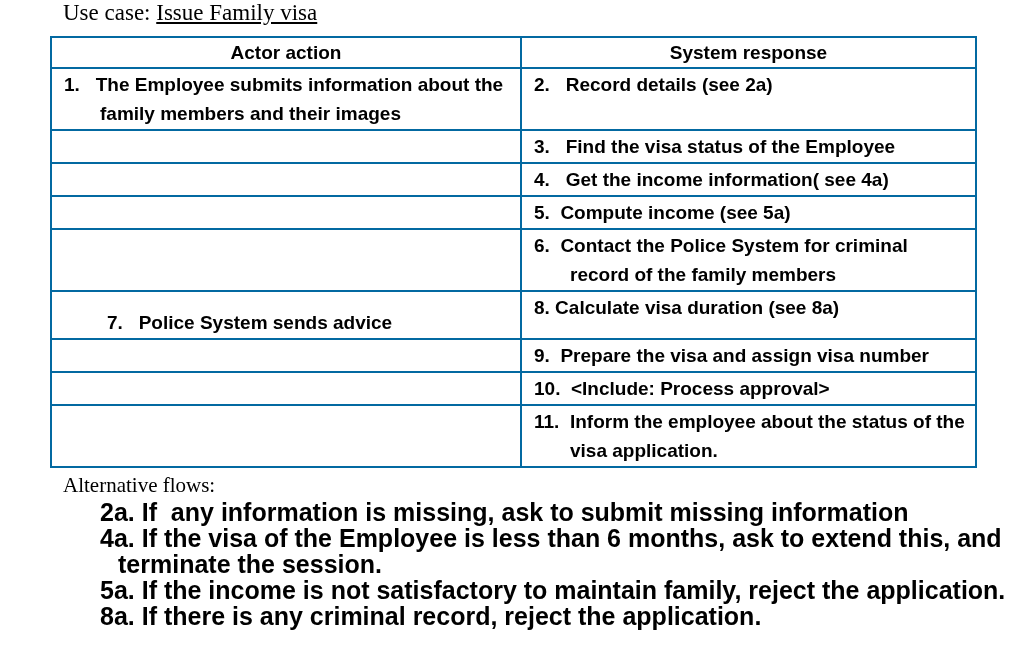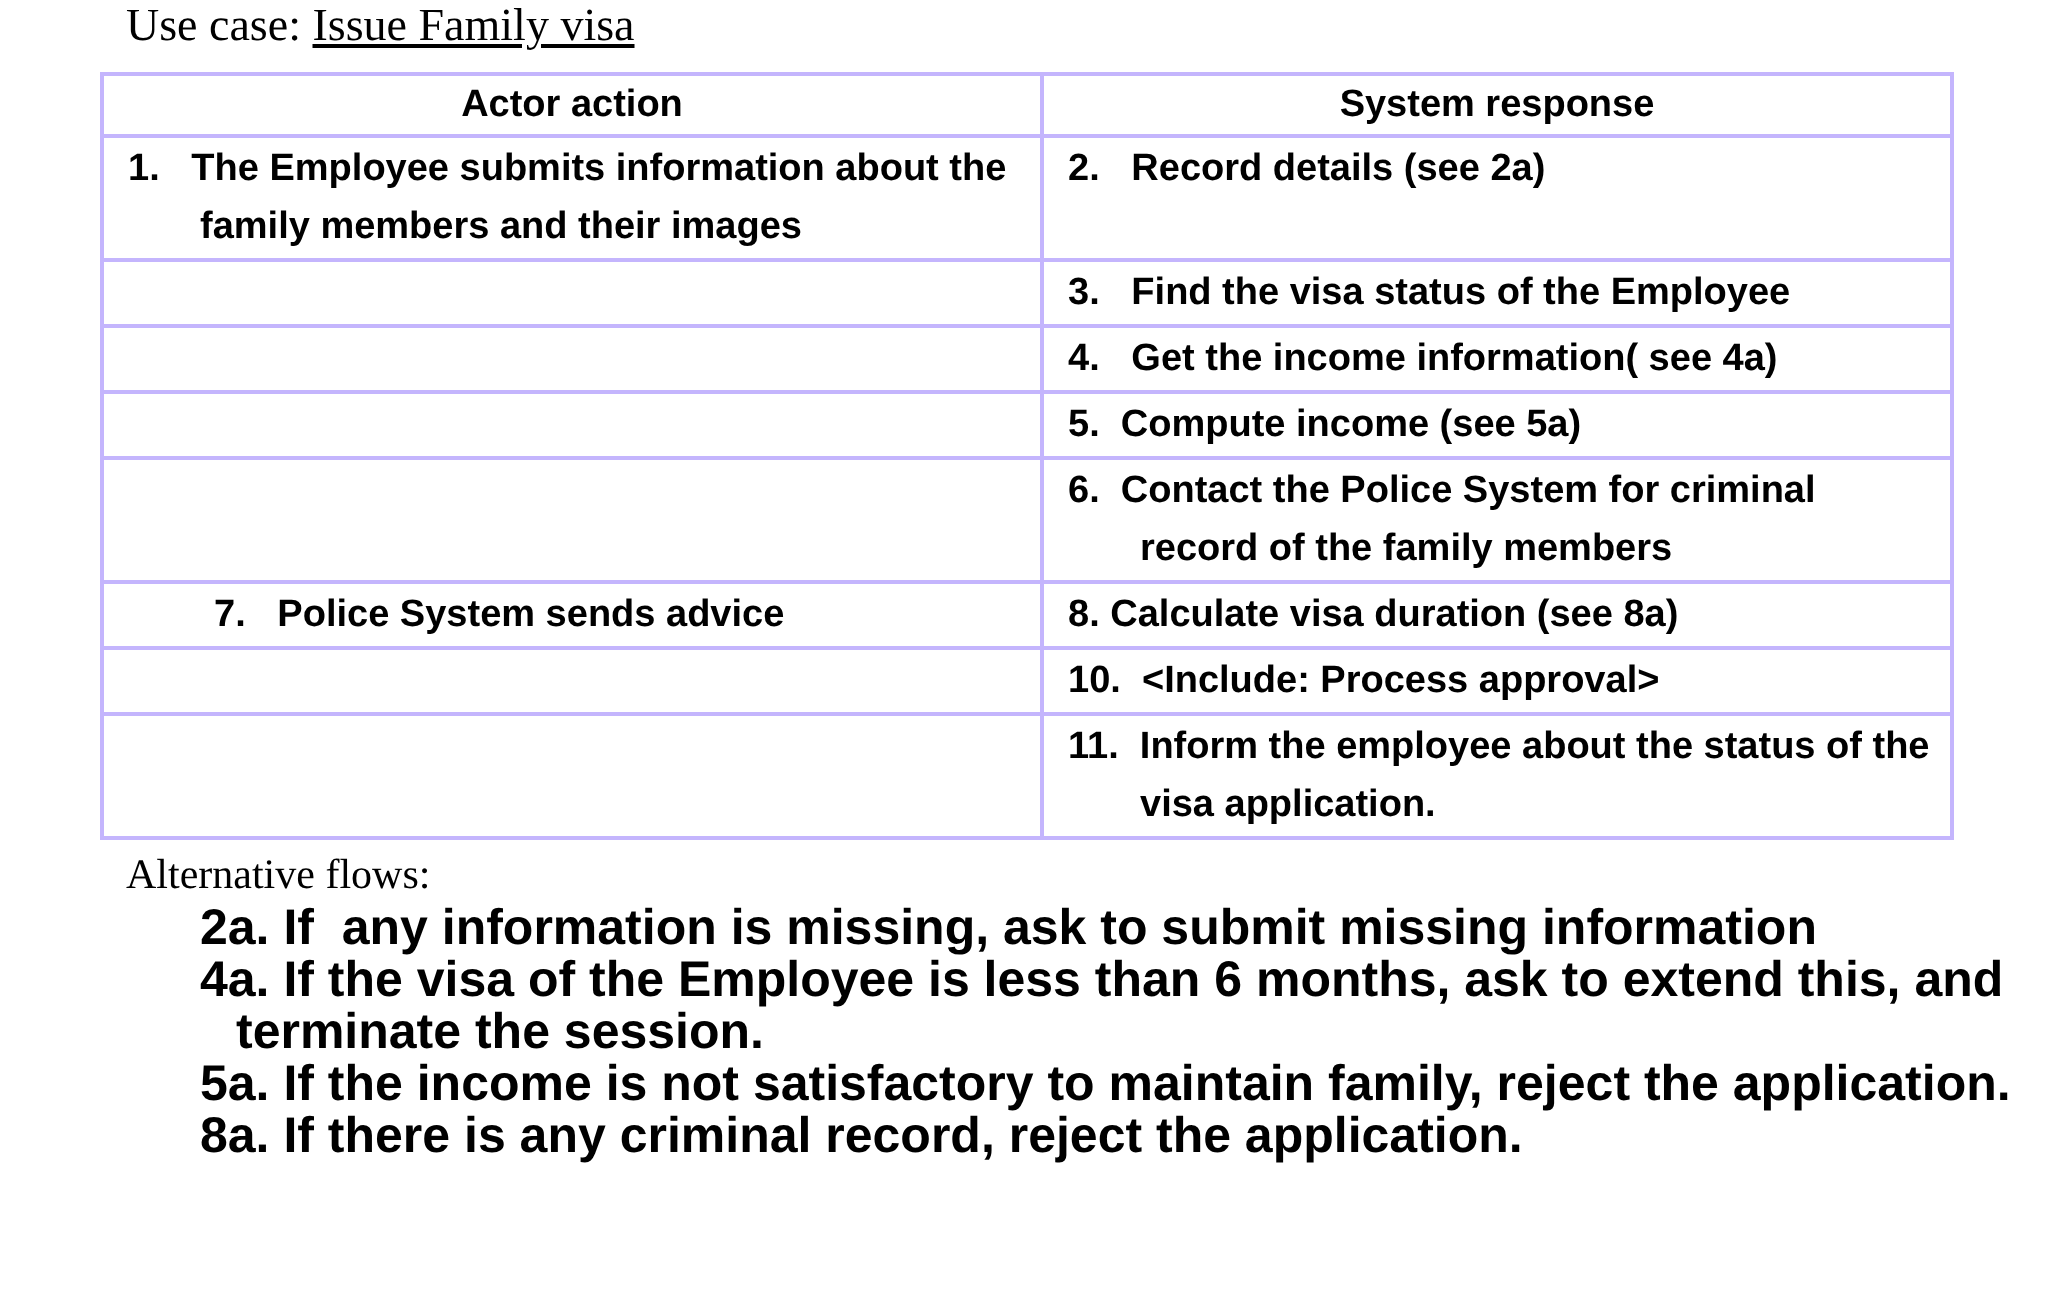--- a/index.html
+++ b/index.html
@@ -32,38 +32,38 @@
     border-collapse: collapse;
     table-layout: fixed;
     font-family: "Liberation Sans", sans-serif;
     font-weight: 700;
     font-size: 19px;
     line-height: 29px;
   }
   .uc-table col.c-left  { width: 470px; }
   .uc-table col.c-right { width: 455px; }
   .uc-table th, .uc-table td {
-    border: 2px solid #c4b5fd;
+    border: 2px solid #0369a1;
     vertical-align: top;
     padding: 1px 8px 1px 12px;
     box-sizing: border-box;
   }
   .uc-table th {
     height: 29px;
     text-align: center;
     font-weight: 700;
     padding: 0 4px;
   }
   .uc-table td { height: 30px; }
   .hang {
     white-space: pre-wrap;
     padding-left: 36px;
     text-indent: -36px;
   }
-  .hang.indent { margin-left: 43px; }
+  .hang.indent { margin-left: 43px; margin-top: 15px; }
   .alt {
     margin: 4px 0 0 63px;
     color: #000000;
   }
   .alt-heading {
     font-family: "Liberation Serif", serif;
     font-weight: 400;
     font-size: 21px;
     line-height: 27px;
   }
@@ -144,20 +144,28 @@
           </td>
           <td>
             <div class="hang">8. Calculate visa duration (see 8a)</div>
           </td>
         </tr>
         <tr>
           <td>
             <div class="hang"></div>
           </td>
           <td>
+            <div class="hang">9.  Prepare the visa and assign visa number</div>
+          </td>
+        </tr>
+        <tr>
+          <td>
+            <div class="hang"></div>
+          </td>
+          <td>
             <div class="hang">10.  &lt;Include: Process approval&gt;</div>
           </td>
         </tr>
         <tr>
           <td>
             <div class="hang"></div>
           </td>
           <td>
             <div class="hang">11.  Inform the employee about the status of the visa application.</div>
           </td>

